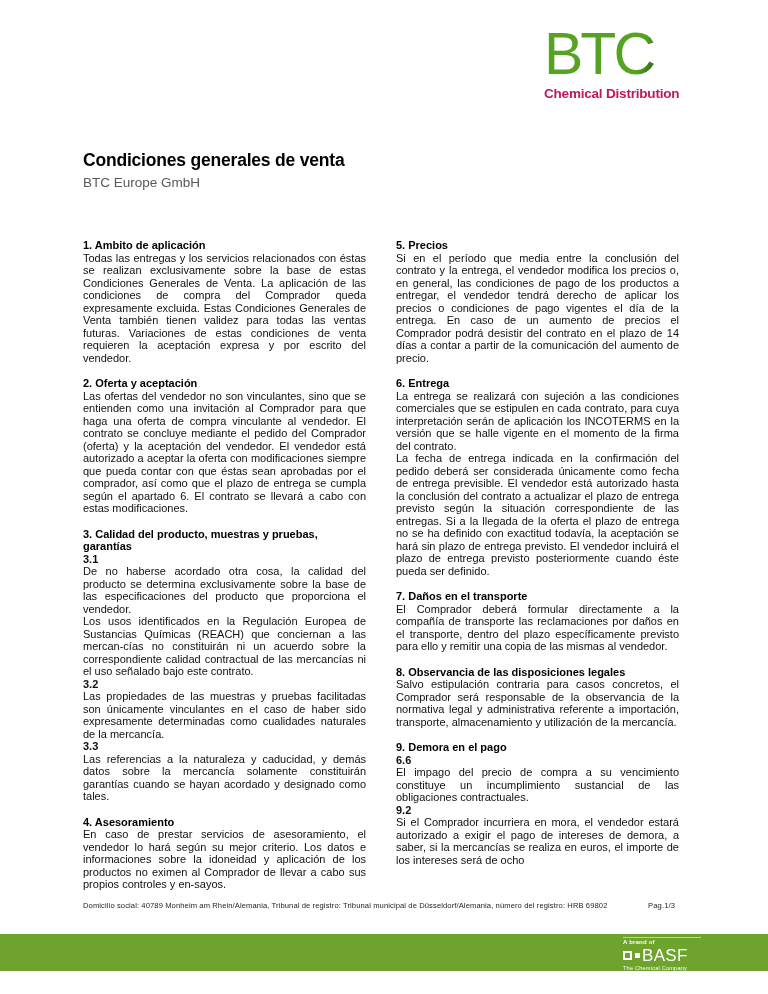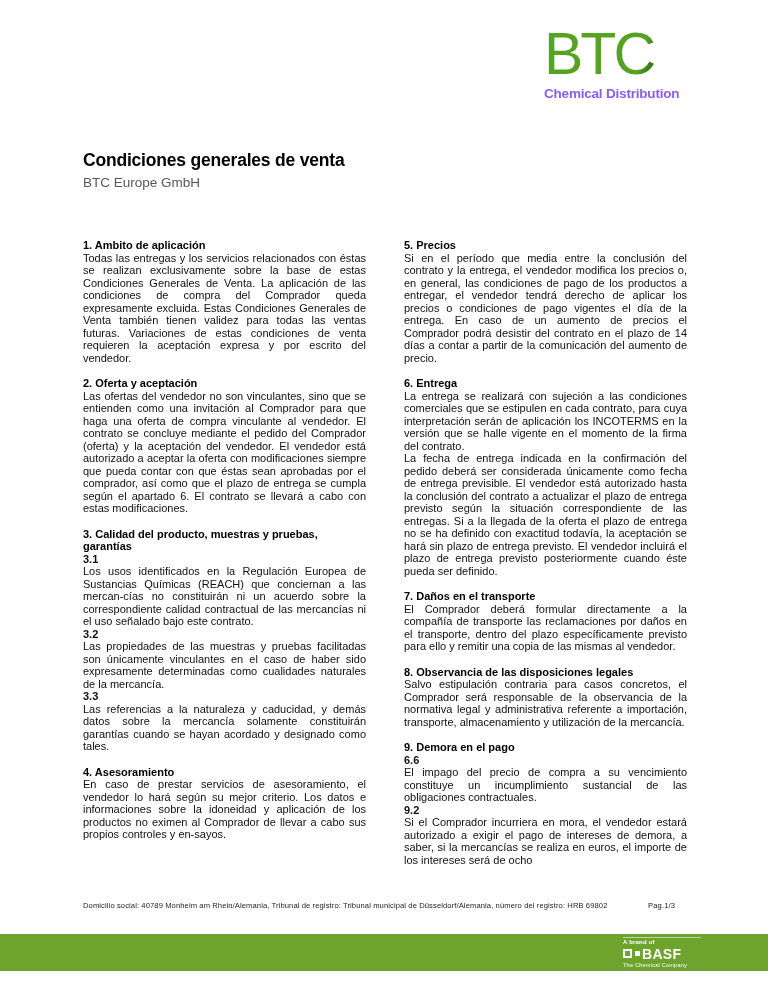--- a/index.html
+++ b/index.html
@@ -11,29 +11,29 @@
     position:relative;
     overflow:hidden;
   }
   
   .logo{position:absolute;left:544px;top:26px;width:145px;}
   .logo-word{
     font-size:59px;font-weight:normal;letter-spacing:-3px;line-height:56px;
     background:linear-gradient(105deg,#55a321 0%,#55a321 66%,#2d6b0f 76%,#4d9c1d 86%,#55a321 94%);
     -webkit-background-clip:text;background-clip:text;color:transparent;
   }
-  .logo-tag{color:#8b5cf6;font-weight:bold;font-size:13.5px;letter-spacing:-0.2px;margin-top:4px;}
+  .logo-tag{color:#be185d;font-weight:bold;font-size:13.5px;letter-spacing:-0.2px;margin-top:4px;}
   
   .header{position:absolute;left:83px;top:150px;}
   .doc-title{font-size:17.5px;font-weight:bold;letter-spacing:-0.2px;color:#000;}
   .doc-subtitle{font-size:13.5px;color:#58585a;margin-top:4px;}
   
   .columns{
     position:absolute;left:83px;top:239px;width:604px;
-    display:flex;gap:38px;
+    display:flex;gap:30px;
   }
   .col{width:283px;font-size:11px;line-height:12.5px;text-align:justify;color:#101010;}
   .sec{margin:0 0 13px 0;}
   .sec-h{font-weight:bold;text-align:left;color:#000;}
   .blk{margin:0;}
   .sub-num{font-weight:bold;text-align:left;}
   
   .footer{
     position:absolute;left:83px;top:901px;width:592px;
     display:flex;justify-content:space-between;align-items:flex-end;
@@ -48,21 +48,21 @@
   .basf{
     position:absolute;right:67px;top:3px;width:78px;color:#fff;
   }
   .basf-brand-of{
     font-size:6px;font-weight:bold;letter-spacing:0.2px;
     border-top:1px solid rgba(255,255,255,0.55);padding-top:1px;
   }
   .basf-row{display:flex;align-items:center;gap:2.5px;margin:1.5px 0 1px 0;}
   .sq-hollow{width:9px;height:9px;border:2px solid #fff;box-sizing:border-box;display:inline-block;}
   .sq-solid{width:5px;height:5px;background:#fff;display:inline-block;}
-  .basf-name{font-weight:bold;font-size:14px;letter-spacing:0.3px;line-height:1;}
+  .basf-name{font-weight:normal;font-size:17px;letter-spacing:0.3px;line-height:1;}
   .basf-tag{font-size:5.6px;letter-spacing:0.2px;}
 </style>
 </head>
 <body>
 
 <div class="page">
 
   <div class="logo">
     <div class="logo-word">BTC</div>
     <div class="logo-tag">Chemical Distribution</div>
@@ -79,20 +79,21 @@
           <div class="sec-h">1. Ambito de aplicación</div>
           <p class="blk">Todas las entregas y los servicios relacionados con éstas se realizan exclusivamente sobre la base de estas Condiciones Generales de Venta. La aplicación de las condiciones de compra del Comprador queda expresamente excluida. Estas Condiciones Generales de Venta también tienen validez para todas las ventas futuras. Variaciones de estas condiciones de venta requieren la aceptación expresa y por escrito del vendedor.</p>
         </section>
         <section class="sec">
           <div class="sec-h">2. Oferta y aceptación</div>
           <p class="blk">Las ofertas del vendedor no son vinculantes, sino que se entienden como una invitación al Comprador para que haga una oferta de compra vinculante al vendedor. El contrato se concluye mediante el pedido del Comprador (oferta) y la aceptación del vendedor. El vendedor está autorizado a aceptar la oferta con modificaciones siempre que pueda contar con que éstas sean aprobadas por el comprador, así como que el plazo de entrega se cumpla según el apartado 6. El contrato se llevará a cabo con estas modificaciones.</p>
         </section>
         <section class="sec">
           <div class="sec-h">3. Calidad del producto, muestras y pruebas, garantías</div>
           <div class="sub-num">3.1</div>
+          <p class="blk">De no haberse acordado otra cosa, la calidad del producto se determina exclusivamente sobre la base de las especificaciones del producto que proporciona el vendedor.</p>
           <p class="blk">Los usos identificados en la Regulación Europea de Sustancias Químicas (REACH) que conciernan a las mercan-cías no constituirán ni un acuerdo sobre la correspondiente calidad contractual de las mercancías ni el uso señalado bajo este contrato.</p>
           <div class="sub-num">3.2</div>
           <p class="blk">Las propiedades de las muestras y pruebas facilitadas son únicamente vinculantes en el caso de haber sido expresamente determinadas como cualidades naturales de la mercancía.</p>
           <div class="sub-num">3.3</div>
           <p class="blk">Las referencias a la naturaleza y caducidad, y demás datos sobre la mercancía solamente constituirán garantías cuando se hayan acordado y designado como tales.</p>
         </section>
         <section class="sec">
           <div class="sec-h">4. Asesoramiento</div>
           <p class="blk">En caso de prestar servicios de asesoramiento, el vendedor lo hará según su mejor criterio. Los datos e informaciones sobre la idoneidad y aplicación de los productos no eximen al Comprador de llevar a cabo sus propios controles y en-sayos.</p>
         </section>

